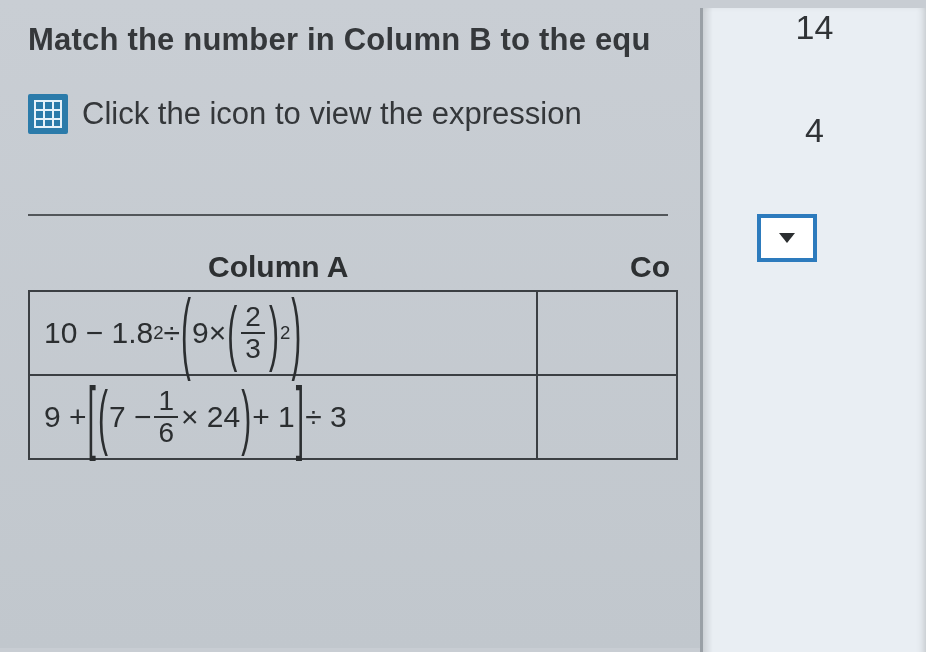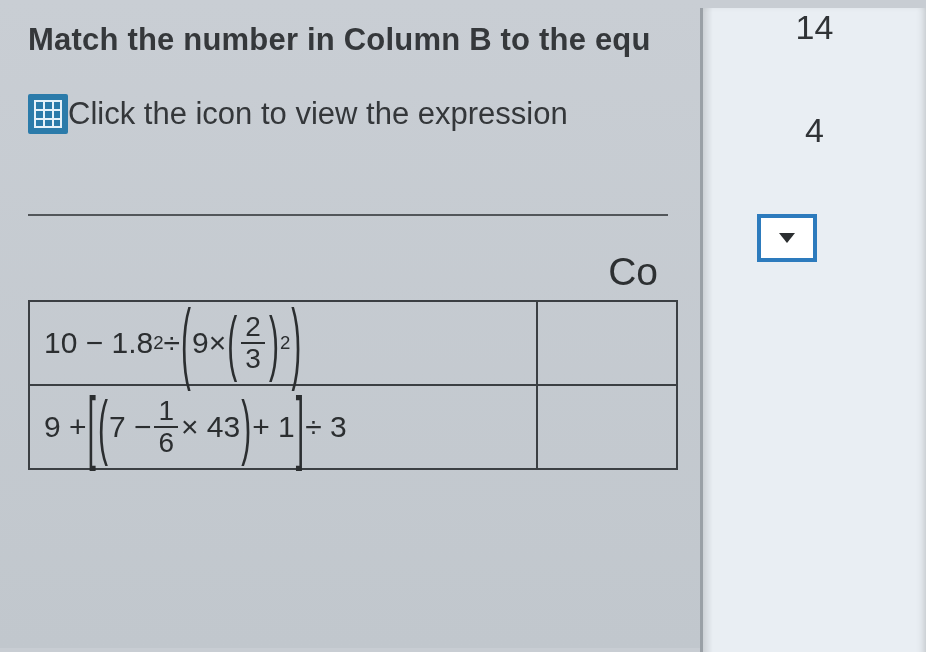--- a/index.html
+++ b/index.html
@@ -22,20 +22,21 @@
   .title {
     font-size: 31px;
     font-weight: 600;
     letter-spacing: 0.2px;
     color: #35383b;
     filter: blur(0.3px);
   }
   .hint-row {
     display: flex;
     align-items: center;
+    gap: 14px;
     margin-top: 36px;
   }
   .hint-icon {
     width: 40px;
     height: 40px;
     background: #2b7baa;
     border-radius: 2px;
     display: flex;
     align-items: center;
     justify-content: center;
@@ -59,25 +60,25 @@
     align-items: flex-end;
     margin-top: 34px;
   }
   .col-a-header {
     font-size: 30px;
     font-weight: 700;
     color: #2d3032;
     margin-left: 180px;
   }
   .col-b-header {
-    font-size: 39px;
-    font-weight: 400;
+    font-size: 30px;
+    font-weight: 700;
     color: #2d3032;
     margin-left: auto;
-    margin-right: 22px;
+    margin-right: 10px;
   }
   .tbl {
     margin-top: 6px;
     border: 2px solid #3b3f43;
     border-collapse: collapse;
   }
   .tbl td {
     border: 2px solid #3b3f43;
     vertical-align: middle;
     text-align: center;
@@ -171,20 +172,21 @@
         <line x1="10" y1="1" x2="10" y2="27" stroke="#e6f2fa" stroke-width="2"></line>
         <line x1="19" y1="1" x2="19" y2="27" stroke="#e6f2fa" stroke-width="2"></line>
       </svg>
     </div>
     <div class="hint-text">Click the icon to view the expression</div>
   </div>
 
   <div class="rule"></div>
 
   <div class="col-header-row">
+    <div class="col-a-header">Column A</div>
     <div class="col-b-header">Co</div>
   </div>
 
   <table class="tbl">
     <tbody>
         <tr>
       <td class="cell-expr">
         <div class="expr">
           <span>10 − 1.8</span>
           <sup>2</sup>
@@ -209,21 +211,21 @@
         <div class="expr">
           <span>9 + </span>
           <span class="bracket">[</span>
           <span class="paren">(</span>
           <span>7 − </span>
           <span class="frac">
             <span class="num">1</span>
             <span class="bar"></span>
             <span class="den">6</span>
           </span>
-          <span>× 43</span>
+          <span>× 24</span>
           <span class="paren">)</span>
           <span> + 1</span>
           <span class="bracket">]</span>
           <span> ÷ 3</span>
         </div>
       </td>
       <td class="cell-ans"></td>
     </tr>
   </tbody>
     </table>

